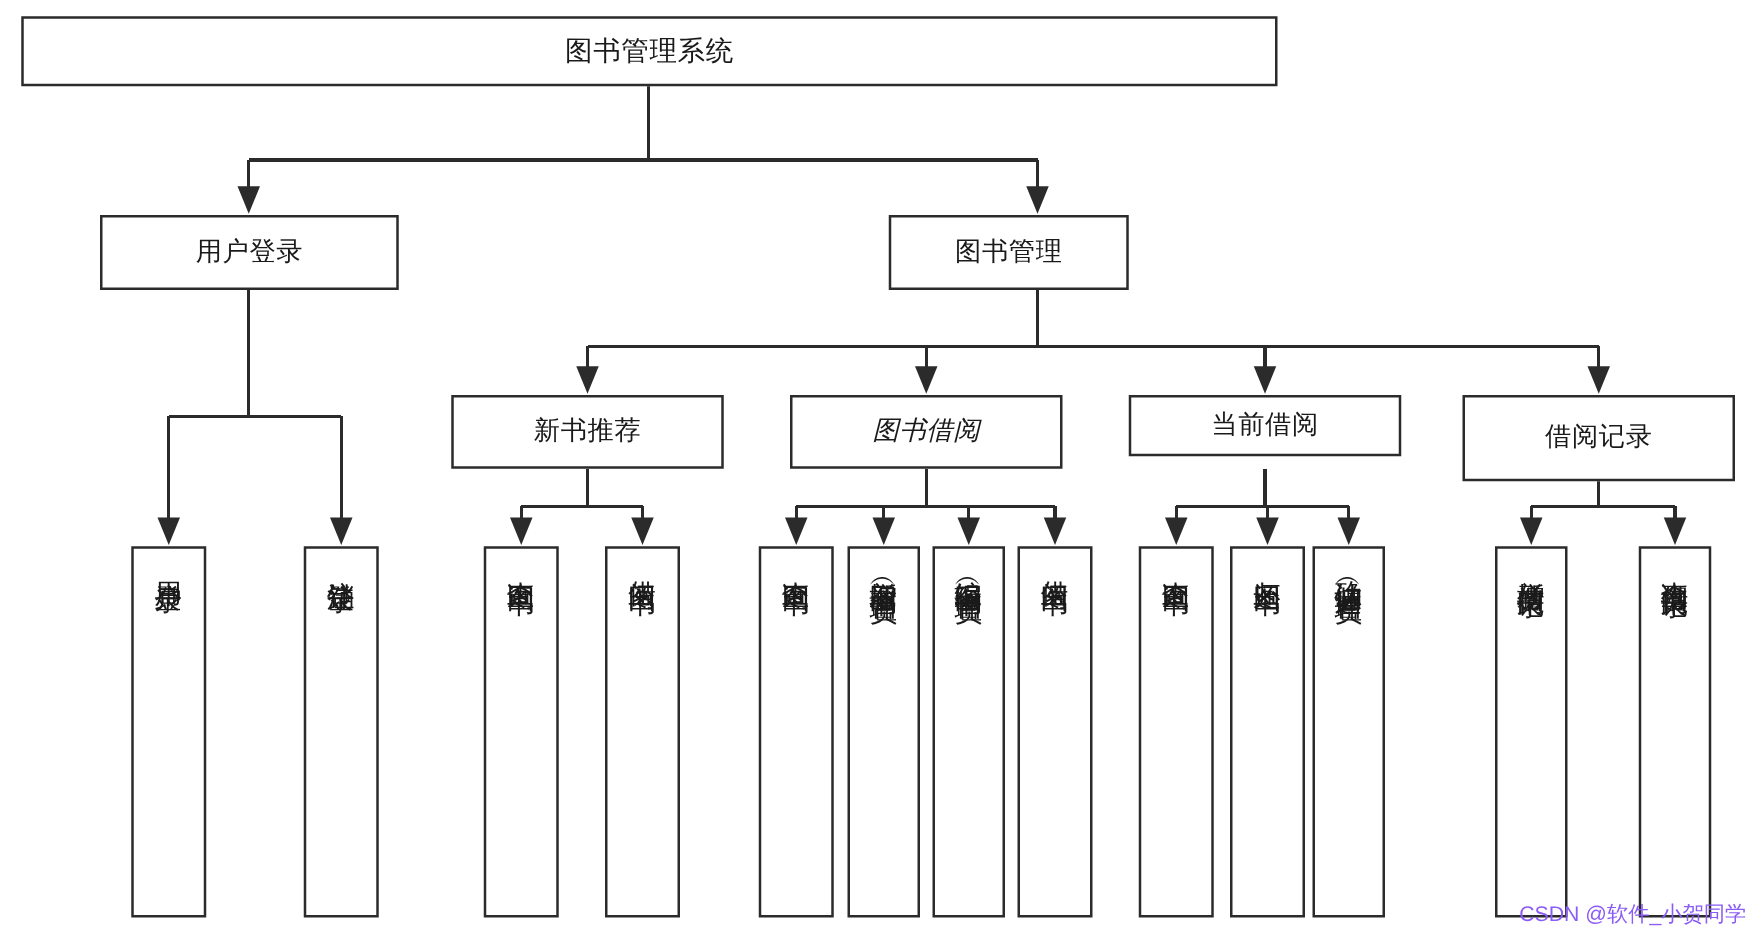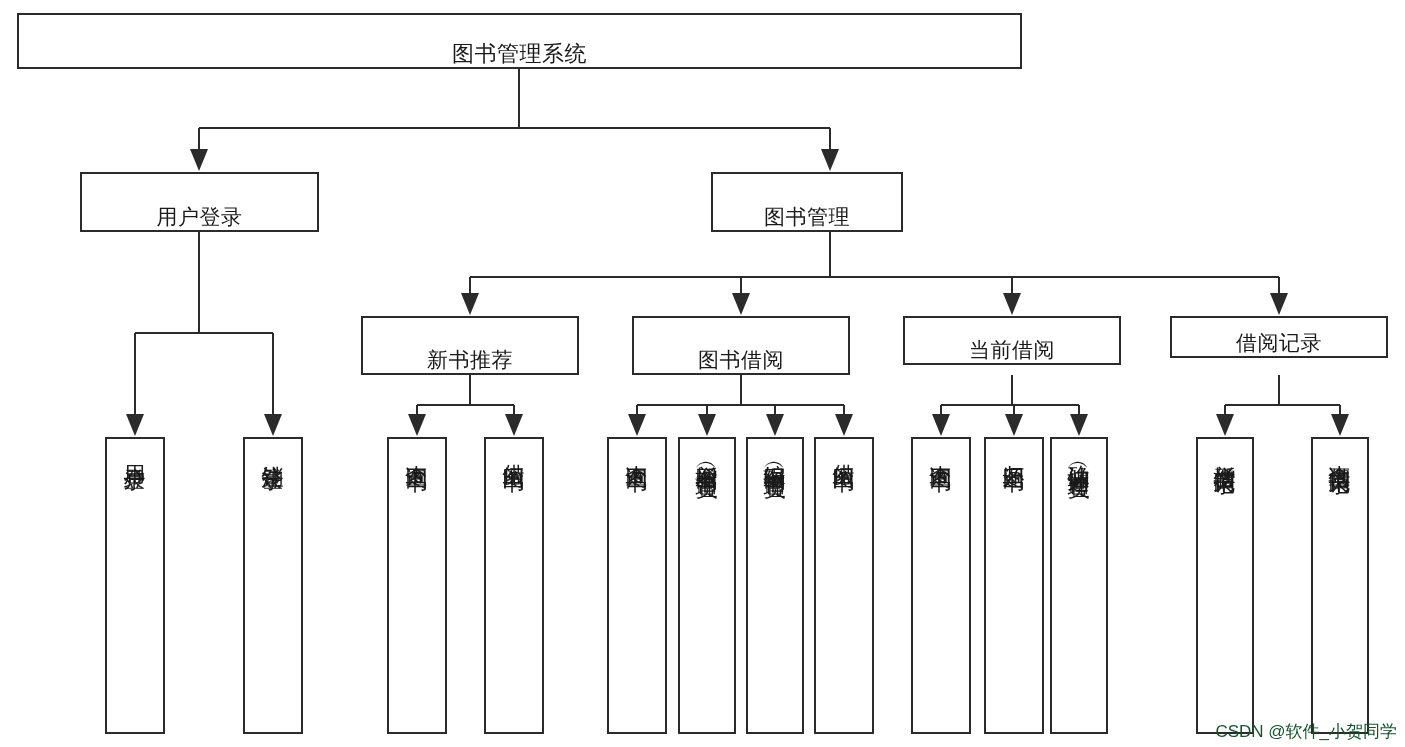--- a/index.html
+++ b/index.html
@@ -23,21 +23,21 @@
     top: 0;
     width: 1405px;
     height: 747px;
   }
   .node {
     position: absolute;
     box-sizing: border-box;
     background: #ffffff;
     border: 2px solid #2b2b2b;
     display: flex;
-    align-items: flex-end;
+    align-items: center;
     justify-content: center;
     z-index: 2;
   }
   .node-label {
     color: #1a1a1a;
     line-height: 1.18;
     text-align: center;
     white-space: pre;
   }
   .horizontal .node-label {
@@ -56,21 +56,21 @@
     line-height: 1.05;
   }
   .root .node-label {
     font-size: 22px;
   }
   #watermark {
     position: absolute;
     right: 8px;
     bottom: 4px;
     font-size: 17px;
-    color: #14532d;
+    color: #8b5cf6;
     z-index: 5;
     white-space: pre;
     font-family: "Liberation Sans", "DejaVu Sans", sans-serif;
   }
 </style>
 </head>
 <body>
 
 <div id="canvas">
   <svg id="wires" viewBox="0 0 1405 747">
@@ -140,27 +140,27 @@
       </div>
       <div class="node horizontal" style="left: 80px; top: 172px; width: 239px; height: 60px;">
         <span class="node-label">用户登录</span>
       </div>
       <div class="node horizontal" style="left: 711px; top: 172px; width: 192px; height: 60px;">
         <span class="node-label">图书管理</span>
       </div>
       <div class="node horizontal" style="left: 361px; top: 316px; width: 218px; height: 59px;">
         <span class="node-label">新书推荐</span>
       </div>
-      <div class="node horizontal" style="left: 632px; top: 316px; width: 218px; height: 59px;">
+      <div class="node horizontal" style="left: 632px; top: 316px; width: 218px; height: 59px; font-style: italic;">
         <span class="node-label">图书借阅</span>
       </div>
       <div class="node horizontal" style="left: 903px; top: 316px; width: 218px; height: 49px;">
         <span class="node-label">当前借阅</span>
       </div>
-      <div class="node horizontal" style="left: 1170px; top: 316px; width: 218px; height: 42px;">
+      <div class="node horizontal" style="left: 1170px; top: 316px; width: 218px; height: 69px;">
         <span class="node-label">借阅记录</span>
       </div>
       <div class="node vertical" style="left: 105px; top: 437px; width: 60px; height: 297px;">
         <span class="node-label">用户登录</span>
       </div>
       <div class="node vertical" style="left: 243px; top: 437px; width: 60px; height: 297px;">
         <span class="node-label">注销登录</span>
       </div>
       <div class="node vertical" style="left: 387px; top: 437px; width: 60px; height: 297px;">
         <span class="node-label">查询图书</span>

